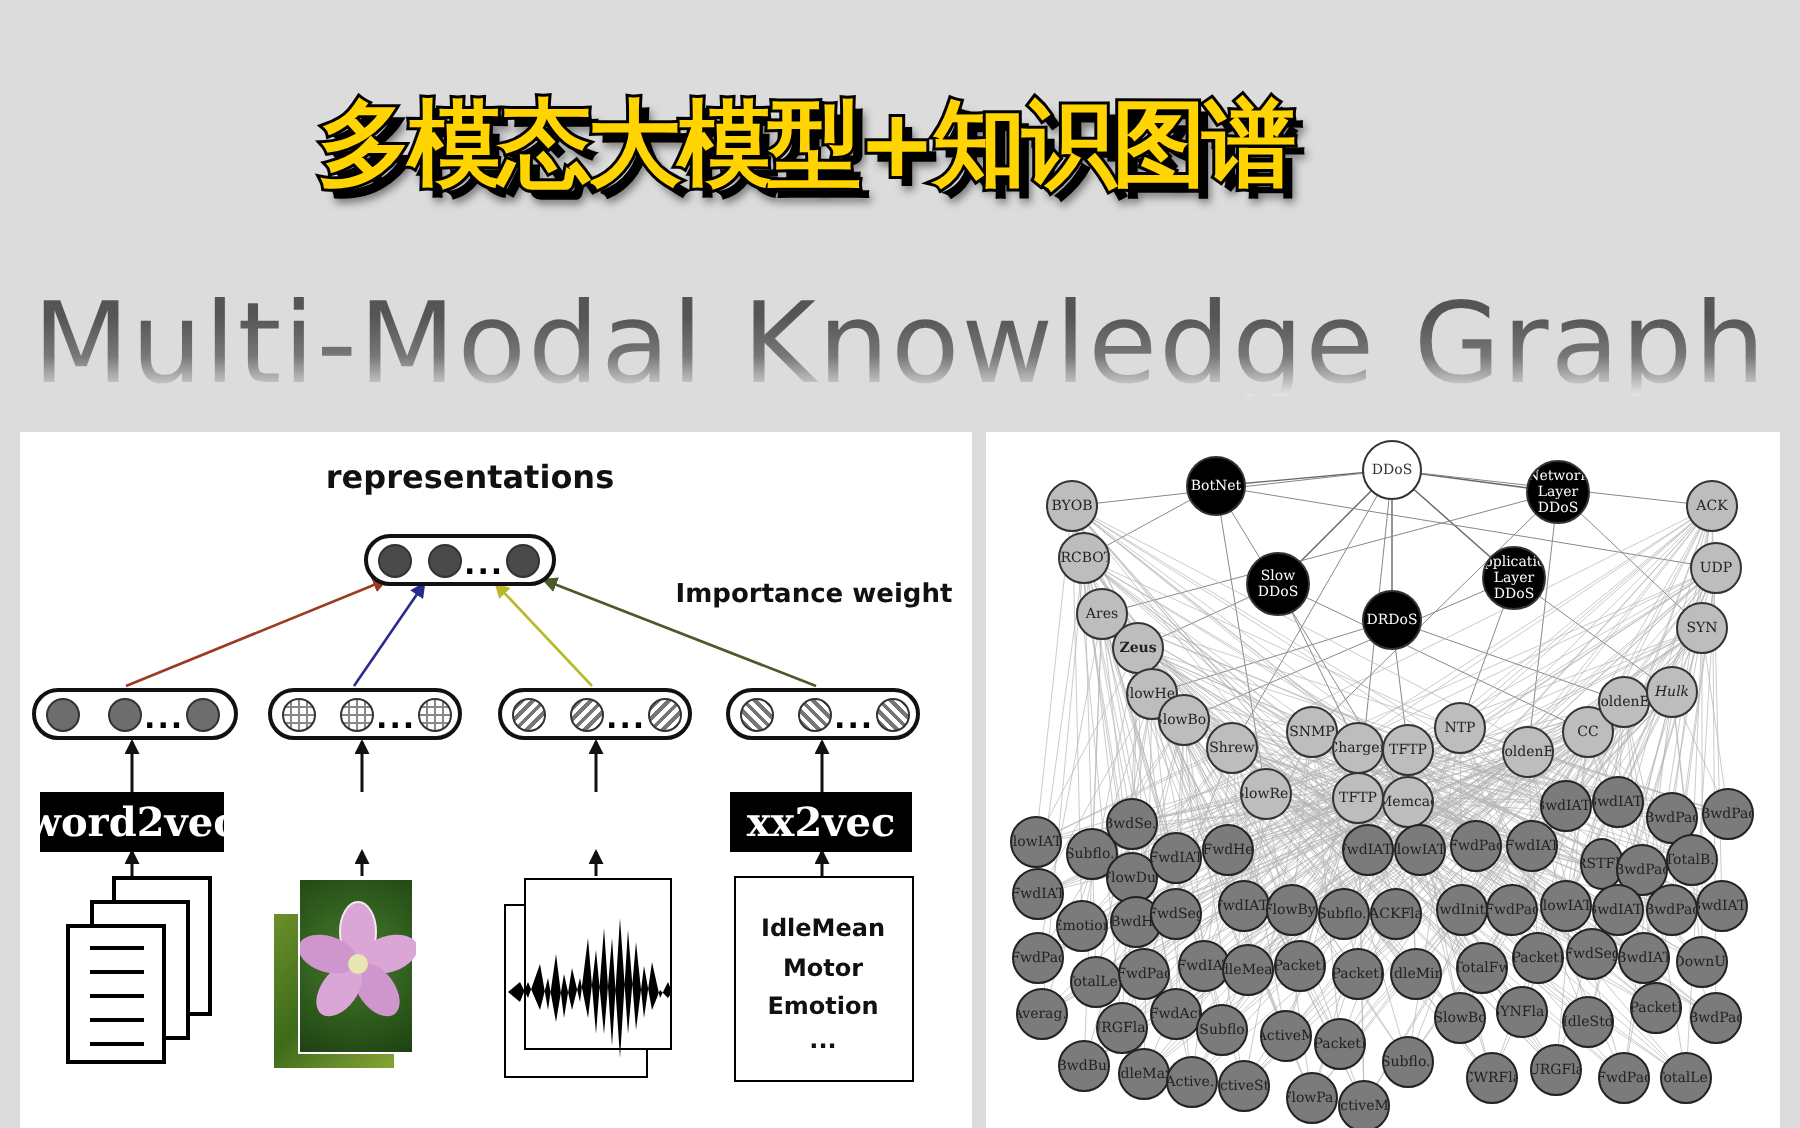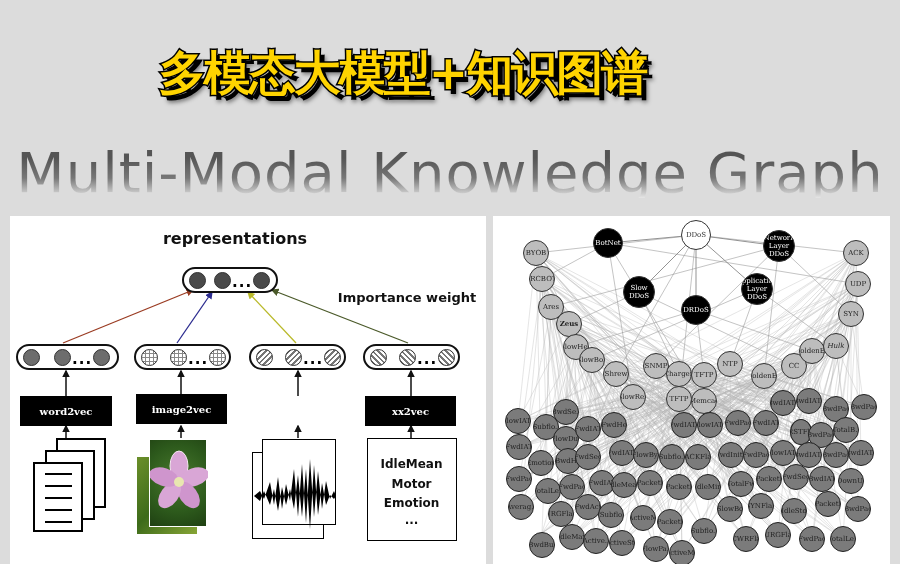--- a/index.html
+++ b/index.html
@@ -38,21 +38,21 @@
   .dot.solid-dark { background: #4a4a4a; }
   .dot.cross { background:
       repeating-linear-gradient(0deg, transparent 0 3px, #888 3px 4px),
       repeating-linear-gradient(90deg, #fff 0 3px, #888 3px 4px); }
   .dot.diag { background: repeating-linear-gradient(135deg, #fff 0 2px, #777 2px 4px); }
   .dot.diag2 { background: repeating-linear-gradient(45deg, #fff 0 2px, #777 2px 4px); }
   .ellipsis { font-weight: bold; font-size: 15px; letter-spacing: 1px; padding: 0 1px; line-height: 10px; margin-top: 4px; }
 
   .encoder {
     position: absolute; height: 30px; background: #000; color: #fff;
-    font-family: "DejaVu Serif", serif; font-weight: bold; font-size: 10px;
+    font-family: "DejaVu Serif", serif; font-weight: bold; font-size: 20px;
     display: flex; align-items: center; justify-content: center;
   }
 
   .doc { position: absolute; width: 50px; height: 70px; background: #fff; border: 2px solid #000; }
   .doc .line { position: absolute; left: 10px; width: 27px; height: 2px; background: #000; }
 
   .kg-node {
     position: absolute; border-radius: 50%; border: 1px solid #333;
     display: flex; align-items: center; justify-content: center; text-align: center;
     font-family: "DejaVu Serif", serif; font-size: 7px; line-height: 8px; color: #222; overflow: hidden;
@@ -133,21 +133,20 @@
     <span class="dot diag"></span>
   </div>
   <div class="vec-row" style="left:353px;top:128px;width:97px;">
     <span class="dot diag2" style="margin-right:12px;"></span>
     <span class="dot diag2"></span>
     <span class="ellipsis">...</span>
     <span class="dot diag2"></span>
   </div>
 
   <div class="encoder" style="left:10px;top:180px;width:92px;">word2vec</div>
-  <div class="encoder" style="left:126px;top:178px;width:91px;">image2vec</div>
   <div class="encoder" style="left:355px;top:180px;width:91px;">xx2vec</div>
 
   <div style="position:absolute;left:12px;top:222px;width:90px;height:95px;">
     <div class="doc" style="left:34px;top:0;"></div>
     <div class="doc" style="left:23px;top:12px;"></div>
     <div class="doc" style="left:11px;top:24px;">
       <div class="line" style="top:9px;"></div>
       <div class="line" style="top:21px;"></div>
       <div class="line" style="top:33px;"></div>
       <div class="line" style="top:45px;"></div>
@@ -754,21 +753,21 @@
       <div class="kg-node dark" style="left:55px;top:285px;width:26px;height:26px;">URGFlag</div>
       <div class="kg-node dark" style="left:82px;top:278px;width:26px;height:26px;">FwdAct</div>
       <div class="kg-node dark" style="left:105px;top:286px;width:26px;height:26px;">Subflo</div>
       <div class="kg-node dark" style="left:137px;top:289px;width:26px;height:26px;">ActiveM</div>
       <div class="kg-node dark" style="left:164px;top:293px;width:26px;height:26px;">PacketI</div>
       <div class="kg-node dark" style="left:224px;top:280px;width:26px;height:26px;">SlowBo</div>
       <div class="kg-node dark" style="left:255px;top:277px;width:26px;height:26px;">SYNFla..</div>
       <div class="kg-node dark" style="left:288px;top:282px;width:26px;height:26px;">IdleStd</div>
       <div class="kg-node dark" style="left:322px;top:275px;width:26px;height:26px;">PacketI</div>
       <div class="kg-node dark" style="left:352px;top:280px;width:26px;height:26px;">BwdPac</div>
-      <div class="kg-node dark" style="left:36px;top:316px;width:26px;height:26px;">BwdBul</div>
+      <div class="kg-node dark" style="left:36px;top:304px;width:26px;height:26px;">BwdBul</div>
       <div class="kg-node dark" style="left:66px;top:308px;width:26px;height:26px;">IdleMax</div>
       <div class="kg-node dark" style="left:90px;top:312px;width:26px;height:26px;">Active..</div>
       <div class="kg-node dark" style="left:116px;top:314px;width:26px;height:26px;">ActiveStd</div>
       <div class="kg-node dark" style="left:150px;top:320px;width:26px;height:26px;">FlowPa..</div>
       <div class="kg-node dark" style="left:176px;top:324px;width:26px;height:26px;">ActiveM..</div>
       <div class="kg-node dark" style="left:198px;top:302px;width:26px;height:26px;">Subflo..</div>
       <div class="kg-node dark" style="left:240px;top:310px;width:26px;height:26px;">CWRFla</div>
       <div class="kg-node dark" style="left:272px;top:306px;width:26px;height:26px;">URGFla</div>
       <div class="kg-node dark" style="left:306px;top:310px;width:26px;height:26px;">FwdPac</div>
       <div class="kg-node dark" style="left:337px;top:310px;width:26px;height:26px;">TotalLe..</div>

